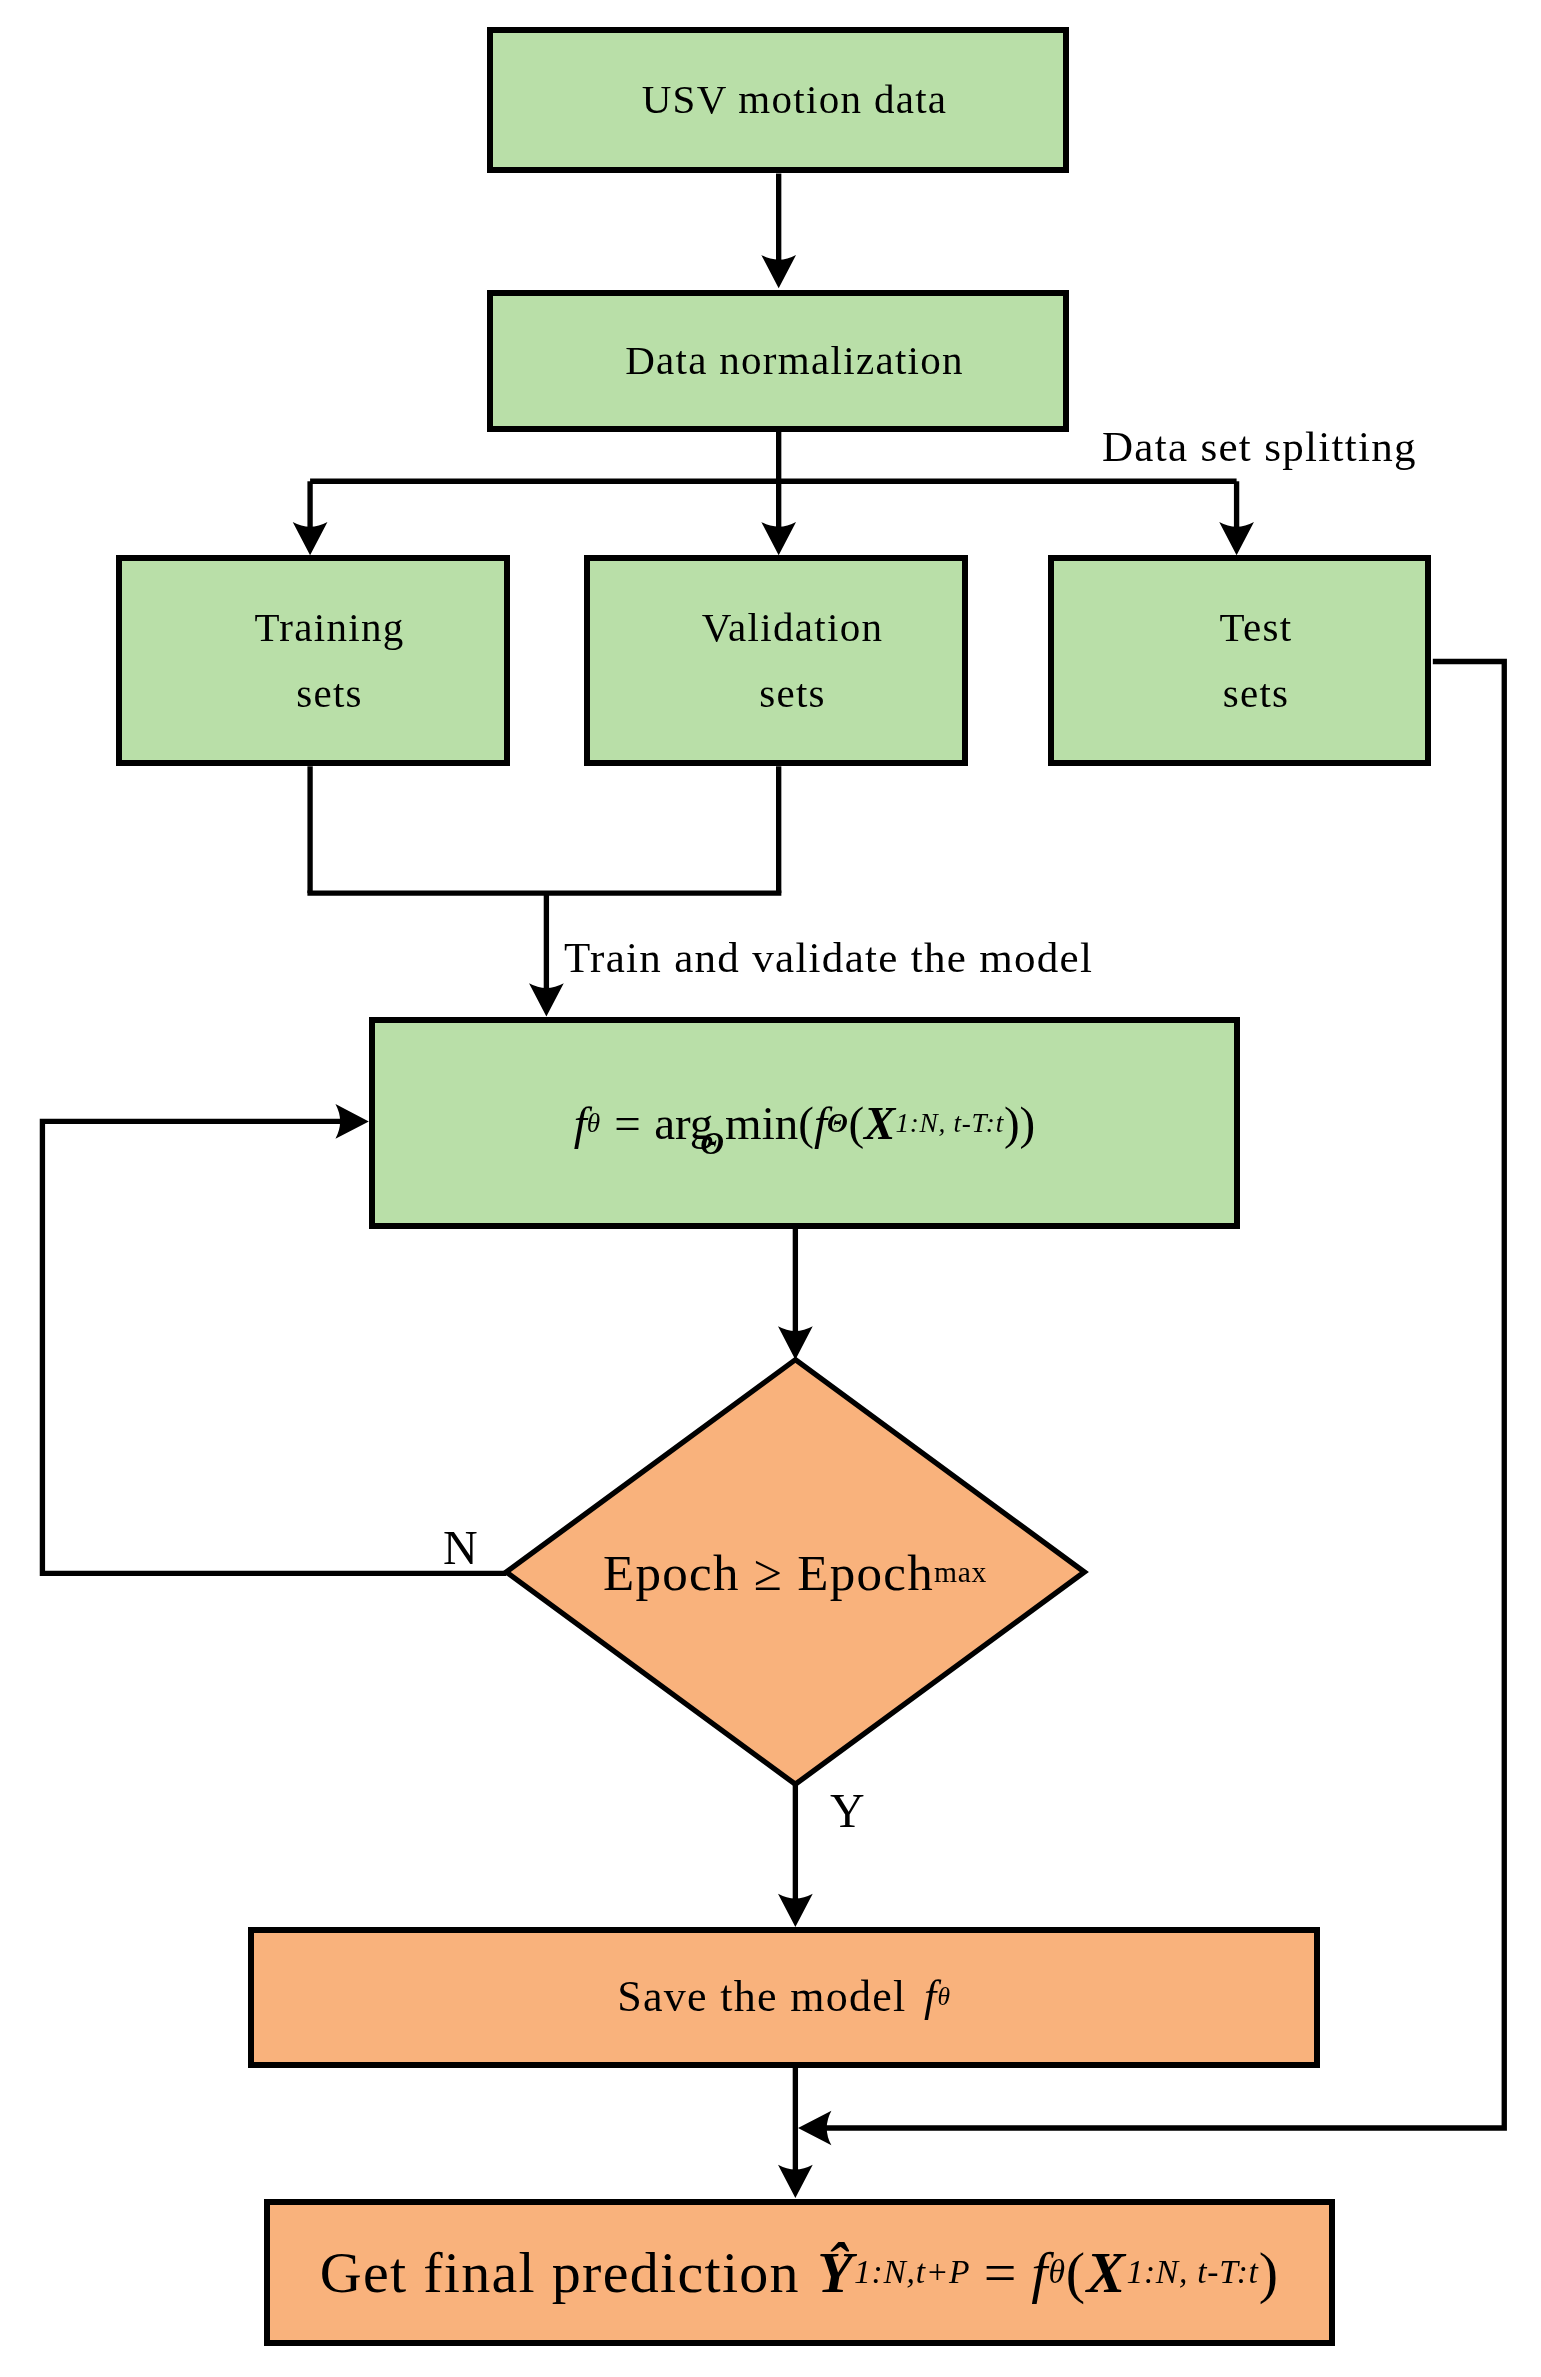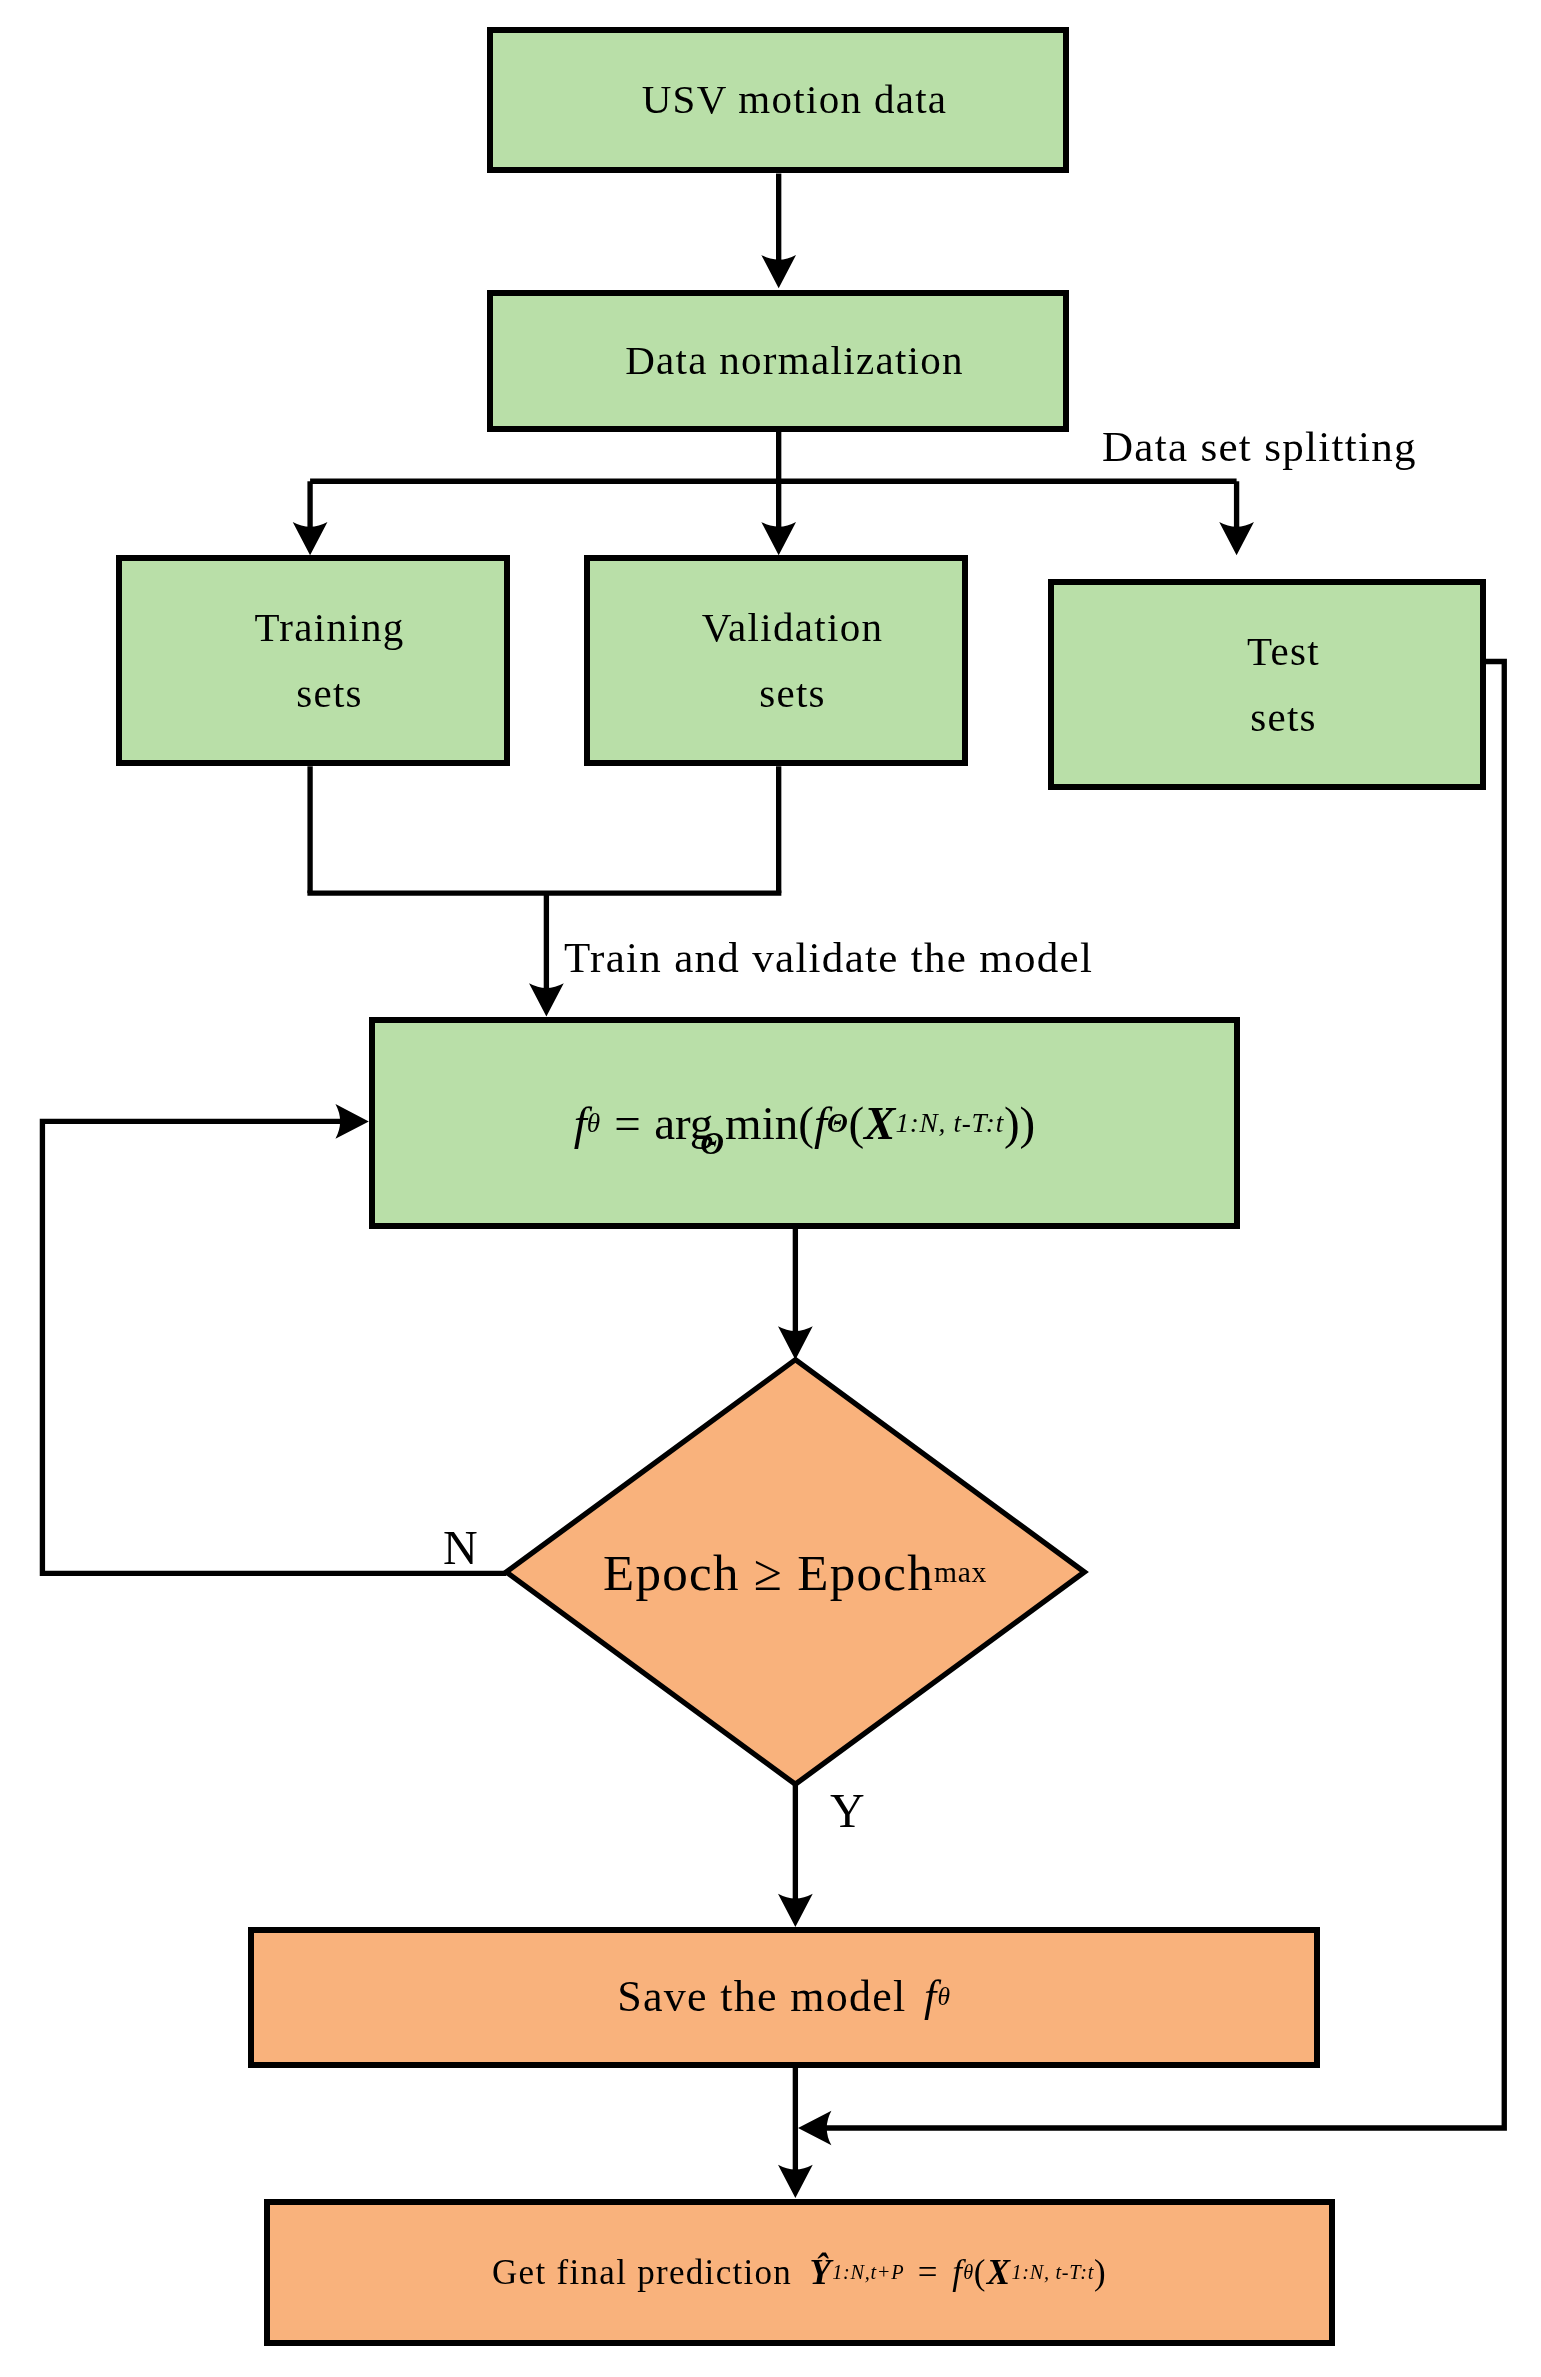--- a/index.html
+++ b/index.html
@@ -97,21 +97,21 @@
   <div class="node green fs62" style="left:116px;top:555px;width:394px;height:211px;">
     <span>Training</span>
     <span>sets</span>
   </div>
 
   <div class="node green fs62" style="left:584px;top:555px;width:384px;height:211px;">
     <span>Validation</span>
     <span>sets</span>
   </div>
 
-  <div class="node green fs62" style="left:1048px;top:555px;width:438px;height:211px;margin-top:24px;">
+  <div class="node green fs62" style="left:1048px;top:555px;width:383px;height:211px;">
     <span>Test</span>
     <span>sets</span>
   </div>
 
   <div class="node green row nowrap" style="left:369px;top:1017px;width:871px;height:212px;font-size:47px;letter-spacing:0;">
     <span class="it">f</span>
       <span class="sb">θ</span>
       <span class="eq">=</span>
       <span class="argmin"><span>arg min</span><span class="under">Θ</span></span>
       <span>(</span>
@@ -127,21 +127,21 @@
     <span>Epoch ≥ Epoch</span>
       <span class="sbu">max</span>
   </div>
 
   <div class="node orange row nowrap" style="left:248px;top:1927px;width:1072px;height:141px;font-size:44px;">
     <span>Save the model</span>
       <span class="it sp">f</span>
       <span class="sb">θ</span>
   </div>
 
-  <div class="node orange row nowrap" style="left:264px;top:2199px;width:1071px;height:147px;font-size:35px;">
+  <div class="node orange row nowrap" style="left:264px;top:2199px;width:1071px;height:147px;font-size:58px;">
     <span>Get final prediction</span>
       <span class="bi sp">Ŷ</span>
       <span class="sb">1:N,t+P</span>
       <span class="eq">=</span>
       <span class="it">f</span>
       <span class="sb">θ</span>
       <span>(</span>
       <span class="bi">X</span>
       <span class="sb">1:N, t-T:t</span>
       <span>)</span>

